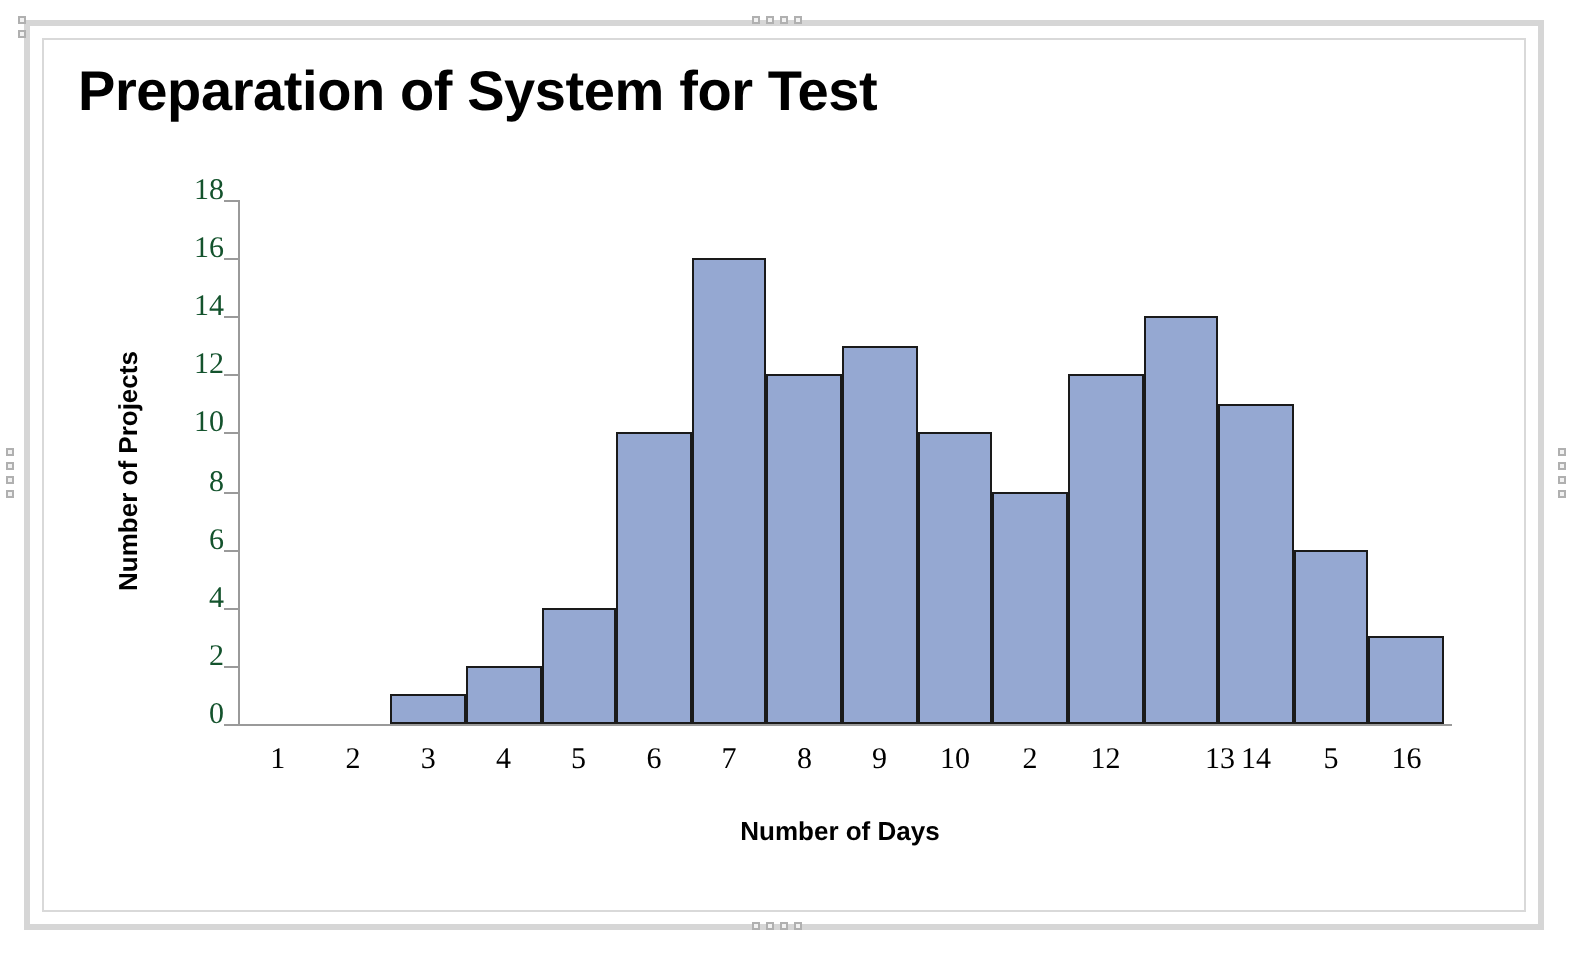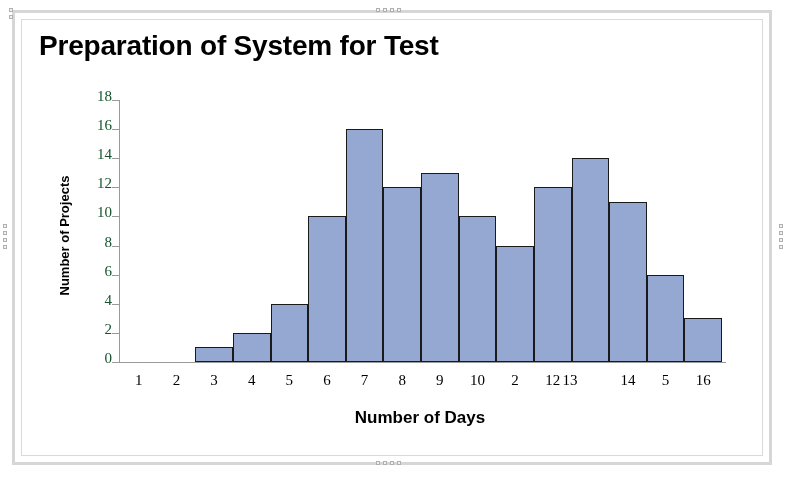--- a/index.html
+++ b/index.html
@@ -87,21 +87,21 @@
     color: #000000;
     transform: rotate(-90deg);
   }
   
   .x-axis-title {
     position: absolute;
     left: 120px;
     top: 408px;
     width: 600px;
     text-align: center;
-    font-size: 17px;
+    font-size: 13px;
     font-weight: bold;
     color: #000000;
   }
 
   .y-ticklabels {
     position: absolute;
     left: 78px;
     top: 96px;
     width: 34px;
     height: 266px;
@@ -253,21 +253,21 @@
         <div class="x-ticklabel" style="left: 94.0625px;">3</div>
         <div class="x-ticklabel" style="left: 131.688px;">4</div>
         <div class="x-ticklabel" style="left: 169.312px;">5</div>
         <div class="x-ticklabel" style="left: 206.938px;">6</div>
         <div class="x-ticklabel" style="left: 244.562px;">7</div>
         <div class="x-ticklabel" style="left: 282.188px;">8</div>
         <div class="x-ticklabel" style="left: 319.812px;">9</div>
         <div class="x-ticklabel" style="left: 357.438px;">10</div>
         <div class="x-ticklabel" style="left: 395.062px;">2</div>
         <div class="x-ticklabel" style="left: 432.688px;">12</div>
-        <div class="x-ticklabel" style="left: 450px;">13</div>
+        <div class="x-ticklabel" style="left: 490px;">13</div>
         <div class="x-ticklabel" style="left: 507.938px;">14</div>
         <div class="x-ticklabel" style="left: 545.562px;">5</div>
         <div class="x-ticklabel" style="left: 583.188px;">16</div>
       </div>
 
     <div class="x-axis-title">Number of Days</div>
   <div class="tick-y" style="top: 100px;"></div>
       <div class="tick-y" style="top: 129.111px;"></div>
       <div class="tick-y" style="top: 158.222px;"></div>
       <div class="tick-y" style="top: 187.333px;"></div>

